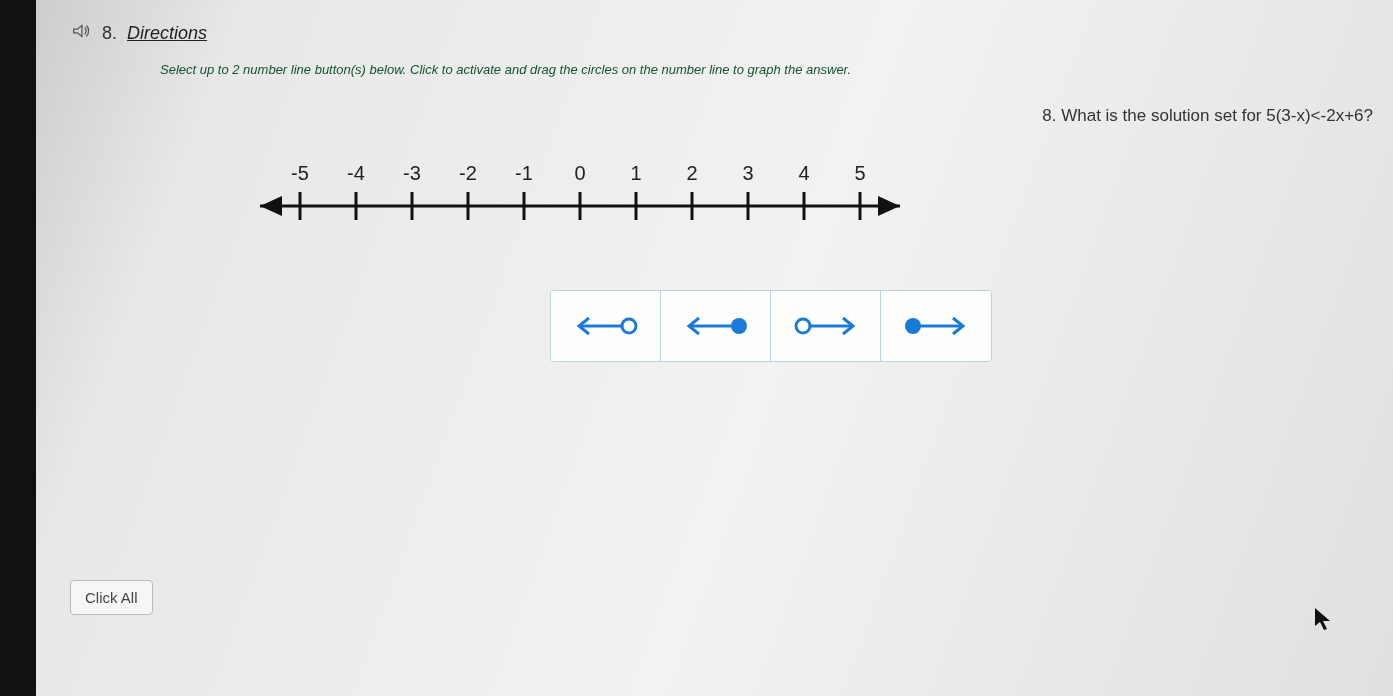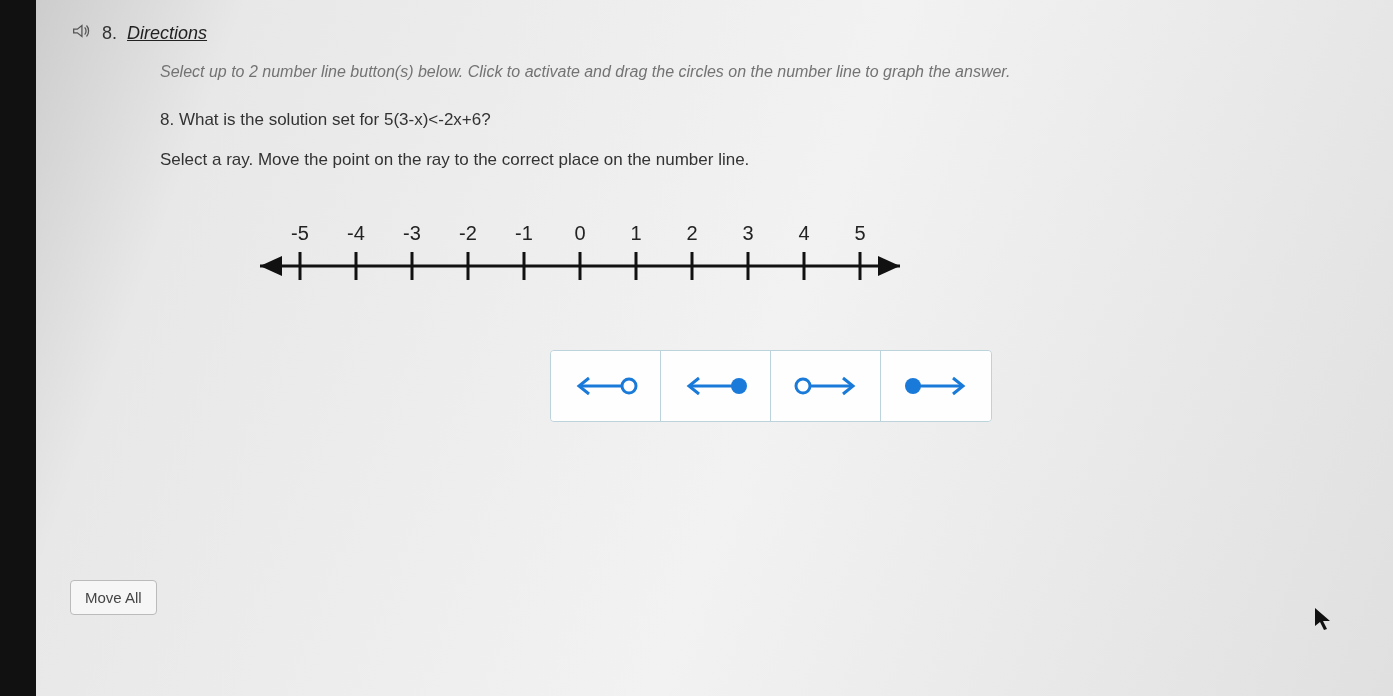--- a/index.html
+++ b/index.html
@@ -38,29 +38,30 @@
     .qnum { font-size: 18px; color: #333; }
     .directions-link {
       font-size: 18px; color: #222;
       text-decoration: underline;
       cursor: pointer;
       font-style: italic;
     }
     .instr-block { margin-left: 90px; }
     .instr-italic {
       font-style: italic;
-      font-size: 16px;
-      color: #737373;
+      font-size: 13px;
+      color: #14532d;
       margin-bottom: 26px;
       line-height: 1.5;
     }
     .qtext {
       font-size: 17px;
       color: #333;
       margin-bottom: 20px;
+      text-align: right;
     }
     .subinstr {
       font-size: 17px;
       color: #333;
       margin-bottom: 36px;
     }
     .numberline-wrap {
       margin-left: 60px;
       margin-bottom: 40px;
     }
@@ -119,21 +120,20 @@
         <path d="M18 6 C21 9 21 15 18 18"></path>
       </svg>
     </span>
     <span class="qnum">8.</span>
     <span class="directions-link">Directions</span>
   </div>
 
   <div class="instr-block">
     <div class="instr-italic">Select up to 2 number line button(s) below. Click to activate and drag the circles on the number line to graph the answer.</div>
     <div class="qtext">8. What is the solution set for 5(3-x)&lt;-2x+6?</div>
-    <div class="subinstr">Select a ray. Move the point on the ray to the correct place on the number line.</div>
 
     <div class="numberline-wrap">
       <svg id="numberline-svg" width="720" height="100" viewBox="0 0 720 100">
           <line x1="40" y1="60" x2="680" y2="60" stroke="#111" stroke-width="3"></line>
           <polygon points="40,60 62,50 62,70" fill="#111"></polygon>
           <polygon points="680,60 658,50 658,70" fill="#111"></polygon>
           <line x1="80" x2="80" y1="46" y2="74" stroke="#111" stroke-width="3"></line>
           <text x="80" y="34" text-anchor="middle" font-size="20" font-family="Arial, sans-serif" fill="#222">-5</text>
           <line x1="136" x2="136" y1="46" y2="74" stroke="#111" stroke-width="3"></line>
           <text x="136" y="34" text-anchor="middle" font-size="20" font-family="Arial, sans-serif" fill="#222">-4</text>
@@ -184,19 +184,19 @@
         <svg viewBox="0 0 70 24">
           <circle cx="12" cy="12" r="8" fill="#1a7ad9"></circle>
           <line x1="18" y1="12" x2="62" y2="12" stroke="#1a7ad9" stroke-width="3"></line>
           <polyline points="52,4 62,12 52,20" fill="none" stroke="#1a7ad9" stroke-width="3"></polyline>
         </svg>
       </div>
     </div>
   </div>
 </div>
 
-<button class="clear-btn">Move All</button>
+<button class="clear-btn">Click All</button>
 
 <div class="cursor-pointer">
   <svg viewBox="0 0 20 26">
     <path d="M2 2 L2 20 L7 16 L11 24 L14 23 L10 15 L17 15 Z" fill="#111"></path>
   </svg>
 </div>
 
 </body></html>

